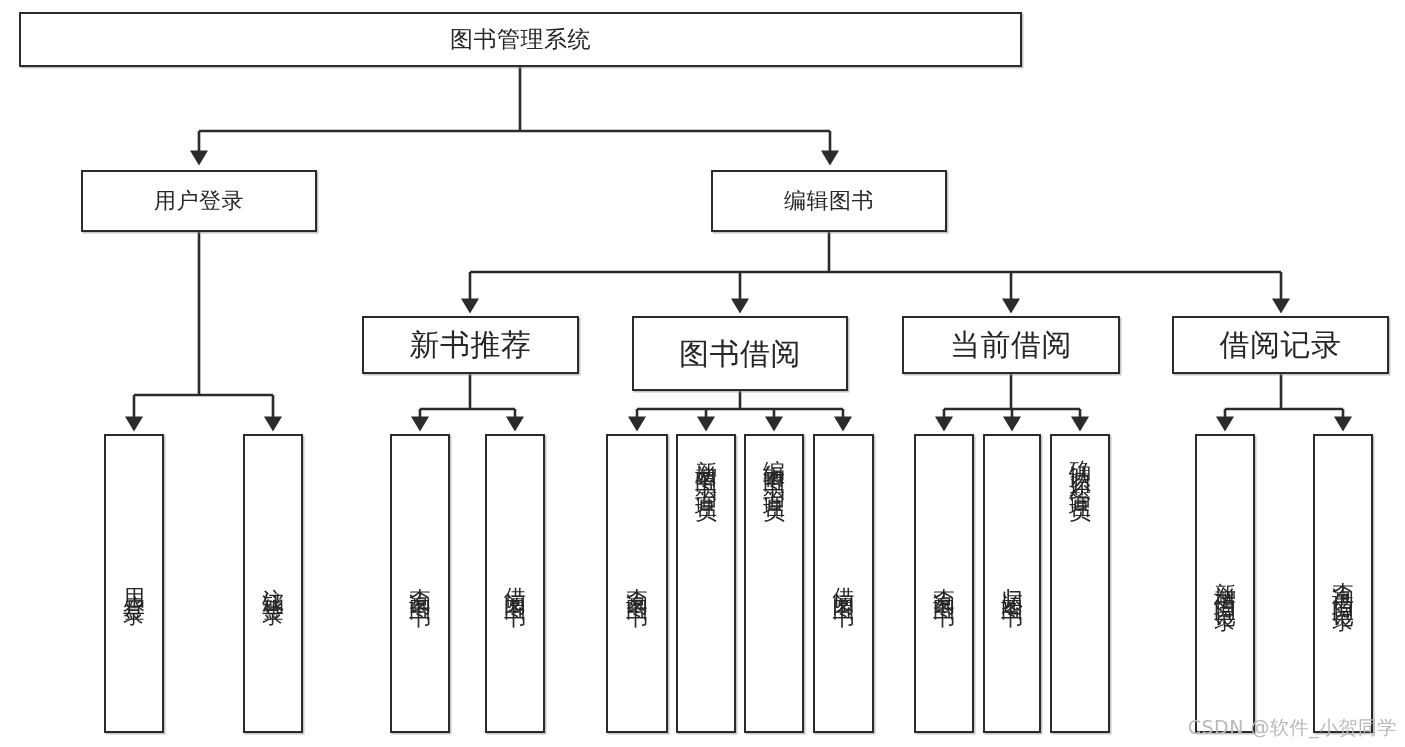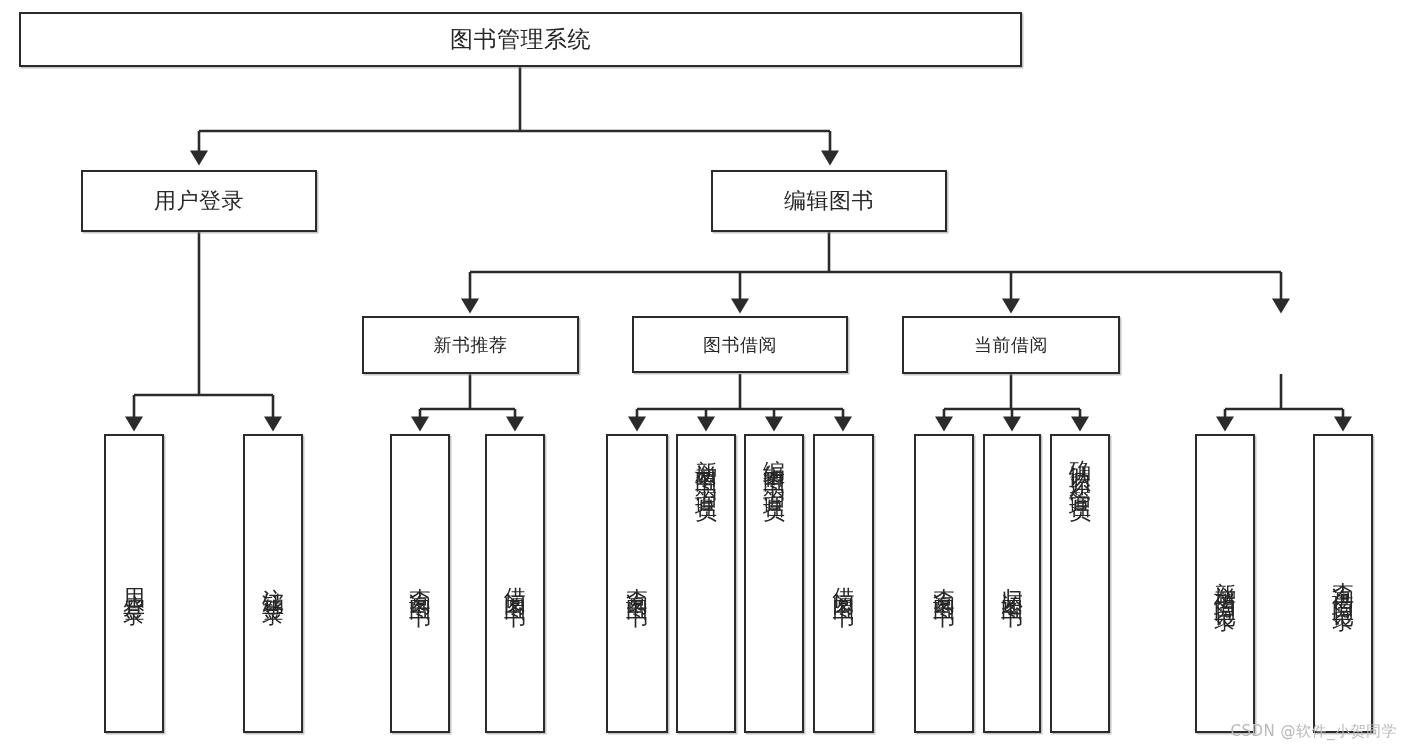--- a/index.html
+++ b/index.html
@@ -38,21 +38,21 @@
     box-shadow: 1.5px 1.5px 0 rgba(150,150,150,0.55);
   }
   .node .label {
     display: block;
     line-height: 1.18;
     letter-spacing: 0.5px;
     white-space: pre;
   }
   .node-root .label   { font-size: 23px; }
   .node-l1 .label     { font-size: 22px; }
-  .node-l2 .label     { font-size: 18px; }
+  .node-l2 .label     { font-size: 30px; }
 
   
   .node-leaf {
     align-items: flex-start;
     justify-content: center;
     padding-top: 6px;
   }
   .node-leaf .label {
     writing-mode: vertical-rl;
     text-orientation: upright;
@@ -67,21 +67,21 @@
   }
   .node-leaf.centered .label {
     
     margin-top: -3px;
   }
 
   #watermark {
     position: absolute;
     right: 8px;
     bottom: 6px;
-    font-size: 15px;
+    font-size: 19px;
     color: #b9b9b9;
     letter-spacing: 0.5px;
     white-space: nowrap;
     user-select: none;
   }
 </style>
 </head>
 <body>
 
 <div id="diagram-root">
@@ -143,26 +143,29 @@
   <div class="node node-l1" style="left:81px; top:170px; width:236px; height:62px;">
     <span class="label">用户登录</span>
   </div>
   <div class="node node-l1" style="left:711px; top:170px; width:236px; height:62px;">
     <span class="label">编辑图书</span>
   </div>
 
   <div class="node node-l2" style="left:362px; top:316px; width:217px; height:58px;">
     <span class="label">新书推荐</span>
   </div>
-  <div class="node node-l2" style="left:632px; top:316px; width:216px; height:57px;">
+  <div class="node node-l2" style="left:632px; top:316px; width:216px; height:75px;">
     <span class="label">图书借阅</span>
   </div>
   <div class="node node-l2" style="left:902px; top:316px; width:218px; height:58px;text-align:center;">
     <span class="label">当前借阅</span>
   </div>
+  <div class="node node-l2" style="left:1172px; top:316px; width:217px; height:58px;">
+    <span class="label">借阅记录</span>
+  </div>
 
   <div class="node node-leaf centered" style="left:104px; top:434px; width:60px; height:299px;">
     <span class="label">用户登录</span>
   </div>
   <div class="node node-leaf centered" style="left:243px; top:434px; width:60px; height:299px;">
     <span class="label">注销登录</span>
   </div>
 
   <div class="node node-leaf centered" style="left:390px; top:434px; width:60px; height:299px;">
     <span class="label">查询图书</span>

